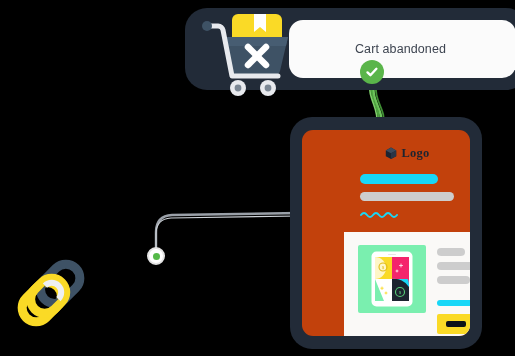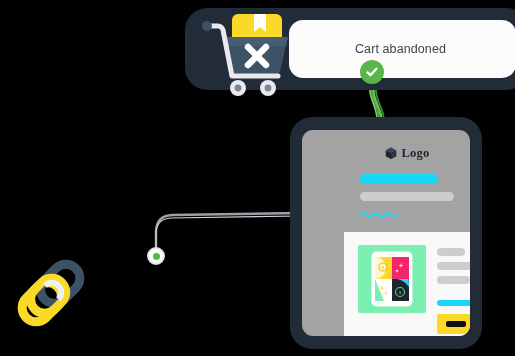--- a/index.html
+++ b/index.html
@@ -24,21 +24,21 @@
 
   
   .icon-wrap{position:absolute;pointer-events:none;}
   #cart-icon{left:196px;top:4px;width:108px;height:96px;}
   #link-icon{left:8px;top:250px;width:86px;height:86px;}
 
   
   #email-panel{position:absolute;left:290px;top:117px;width:192px;height:232px;
       background:#222b38;border-radius:22px;}
   #email-panel .screen{position:absolute;left:12px;top:13px;right:12px;bottom:13px;
-      background:#a3a3a3;border-radius:11px;overflow:hidden;display:flex;flex-direction:column;padding-left:42px;}
+      background:#c2410c;border-radius:11px;overflow:hidden;display:flex;flex-direction:column;padding-left:42px;}
   .logo-row{display:flex;align-items:center;justify-content:center;gap:5px;
       padding:16px 0 13px 0;}
   .logo-text{font-family:"Liberation Serif","DejaVu Serif",serif;font-size:12.5px;
       color:#1d2430;font-weight:700;letter-spacing:.2px;}
   .hero{padding:0 16px 10px 16px;}
   .bar{border-radius:6px;}
   .bar.cyan{background:#18d7f7;height:10px;width:78px;margin-bottom:8px;}
   .bar.grey{background:#cdcdcd;height:9px;width:100%;}
   .wave{margin-top:9px;height:8px;width:44px;}
   .lower{flex:1;background:#faf9f7;display:flex;padding:13px 14px 0 14px;gap:11px;}

